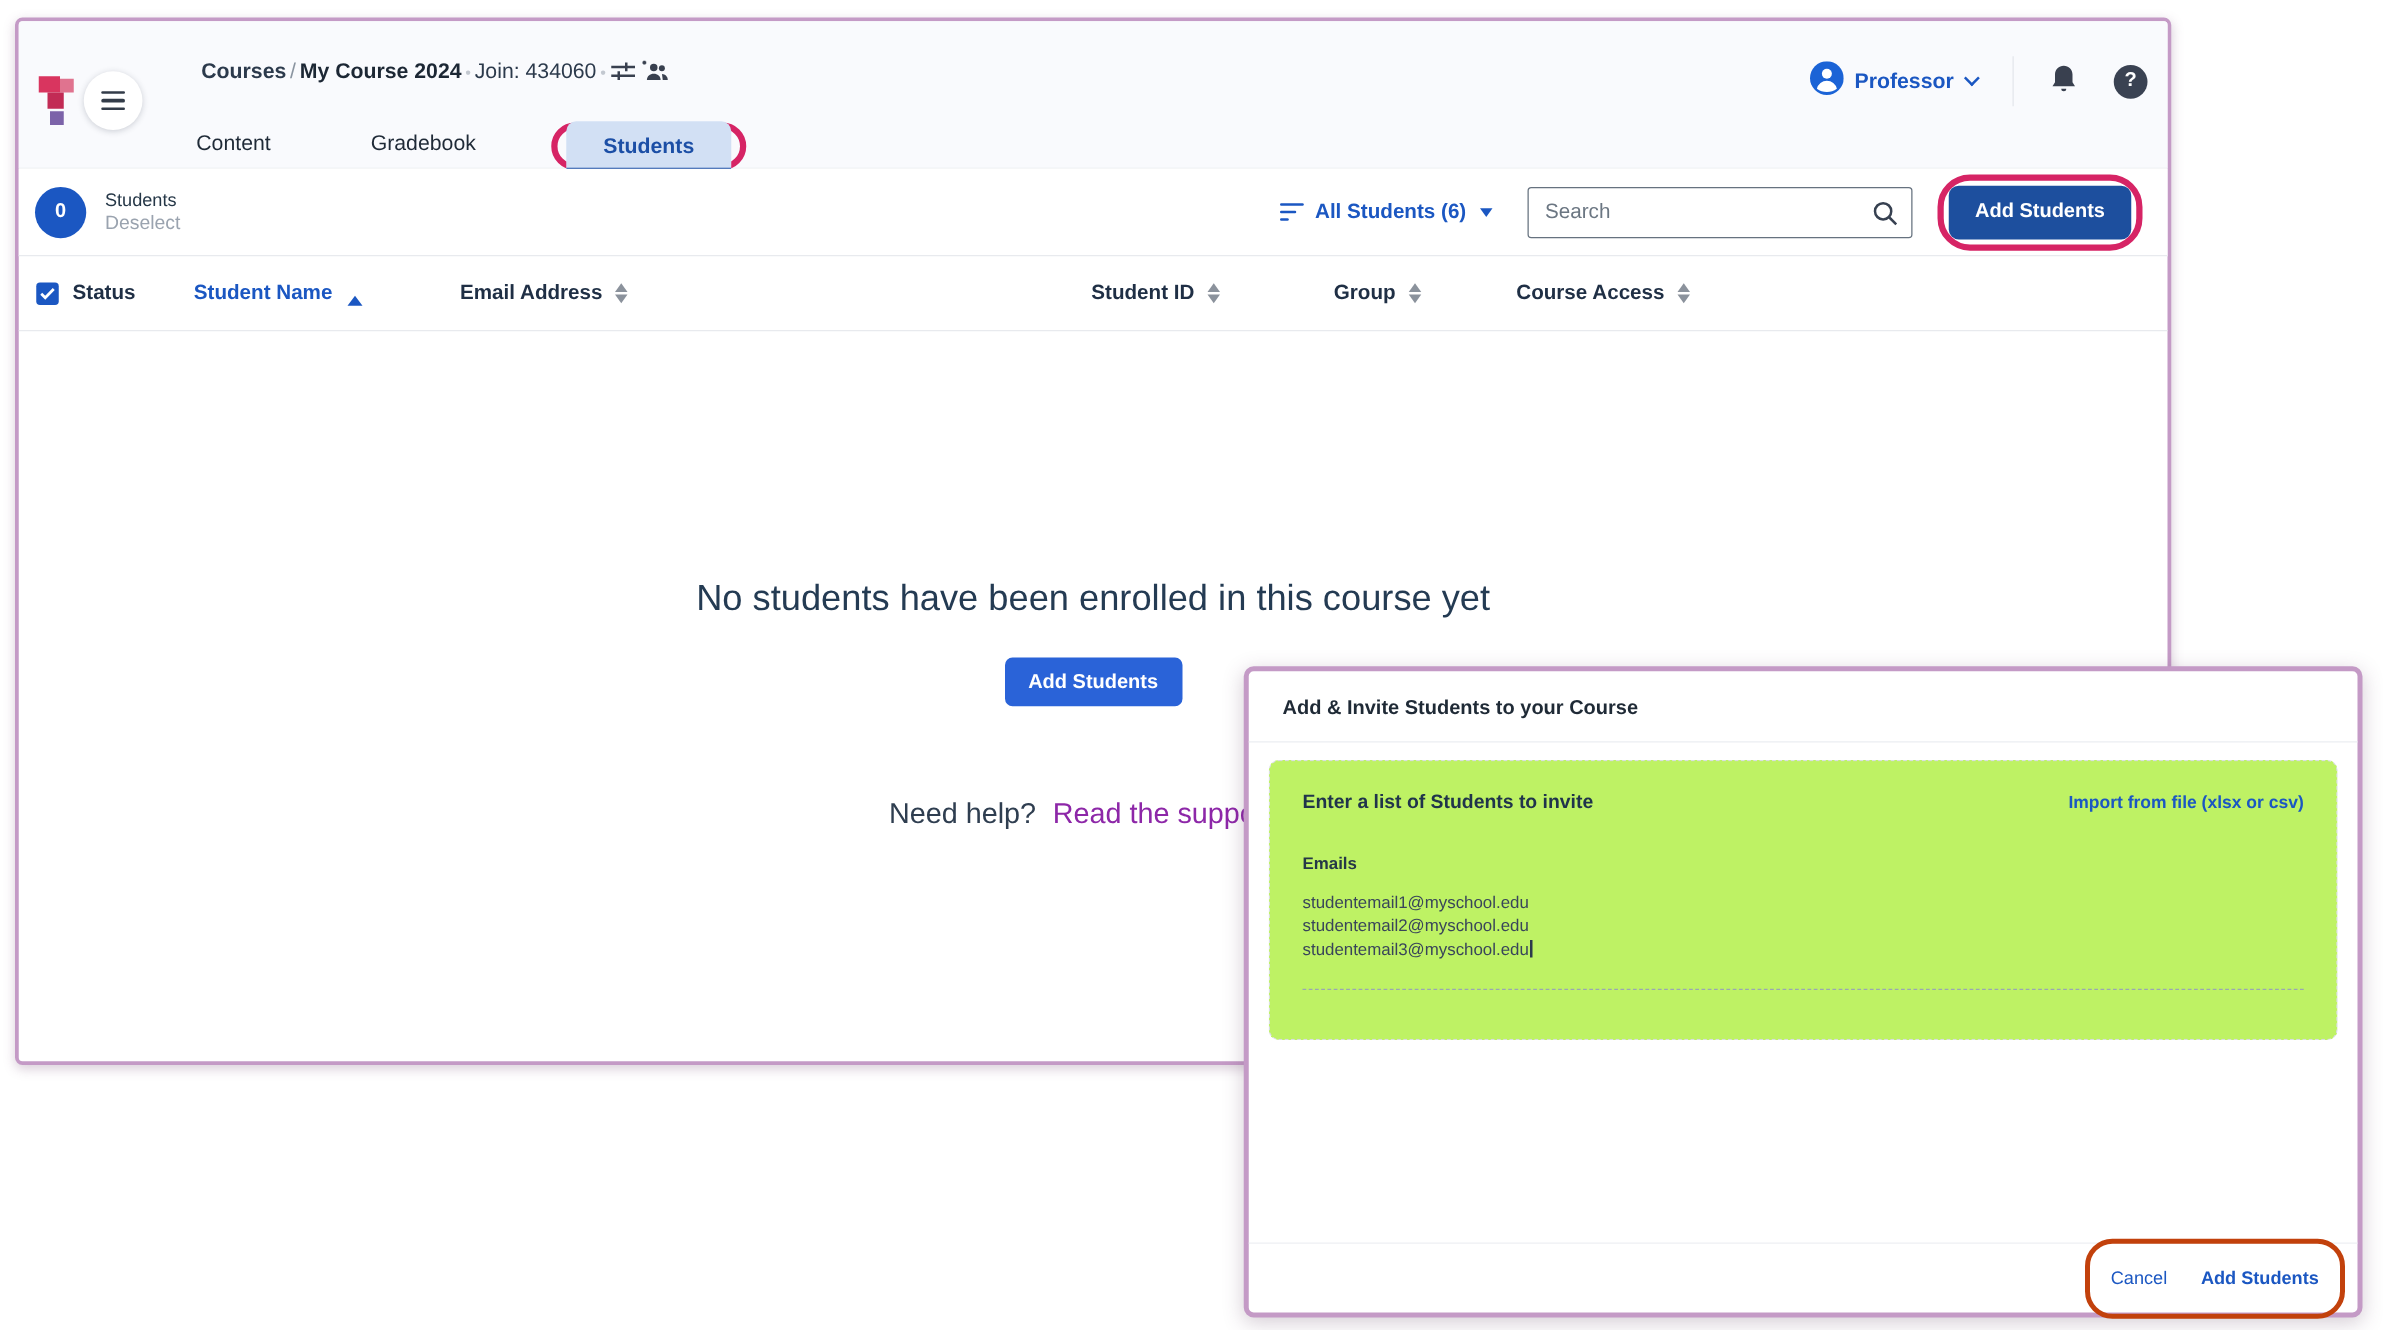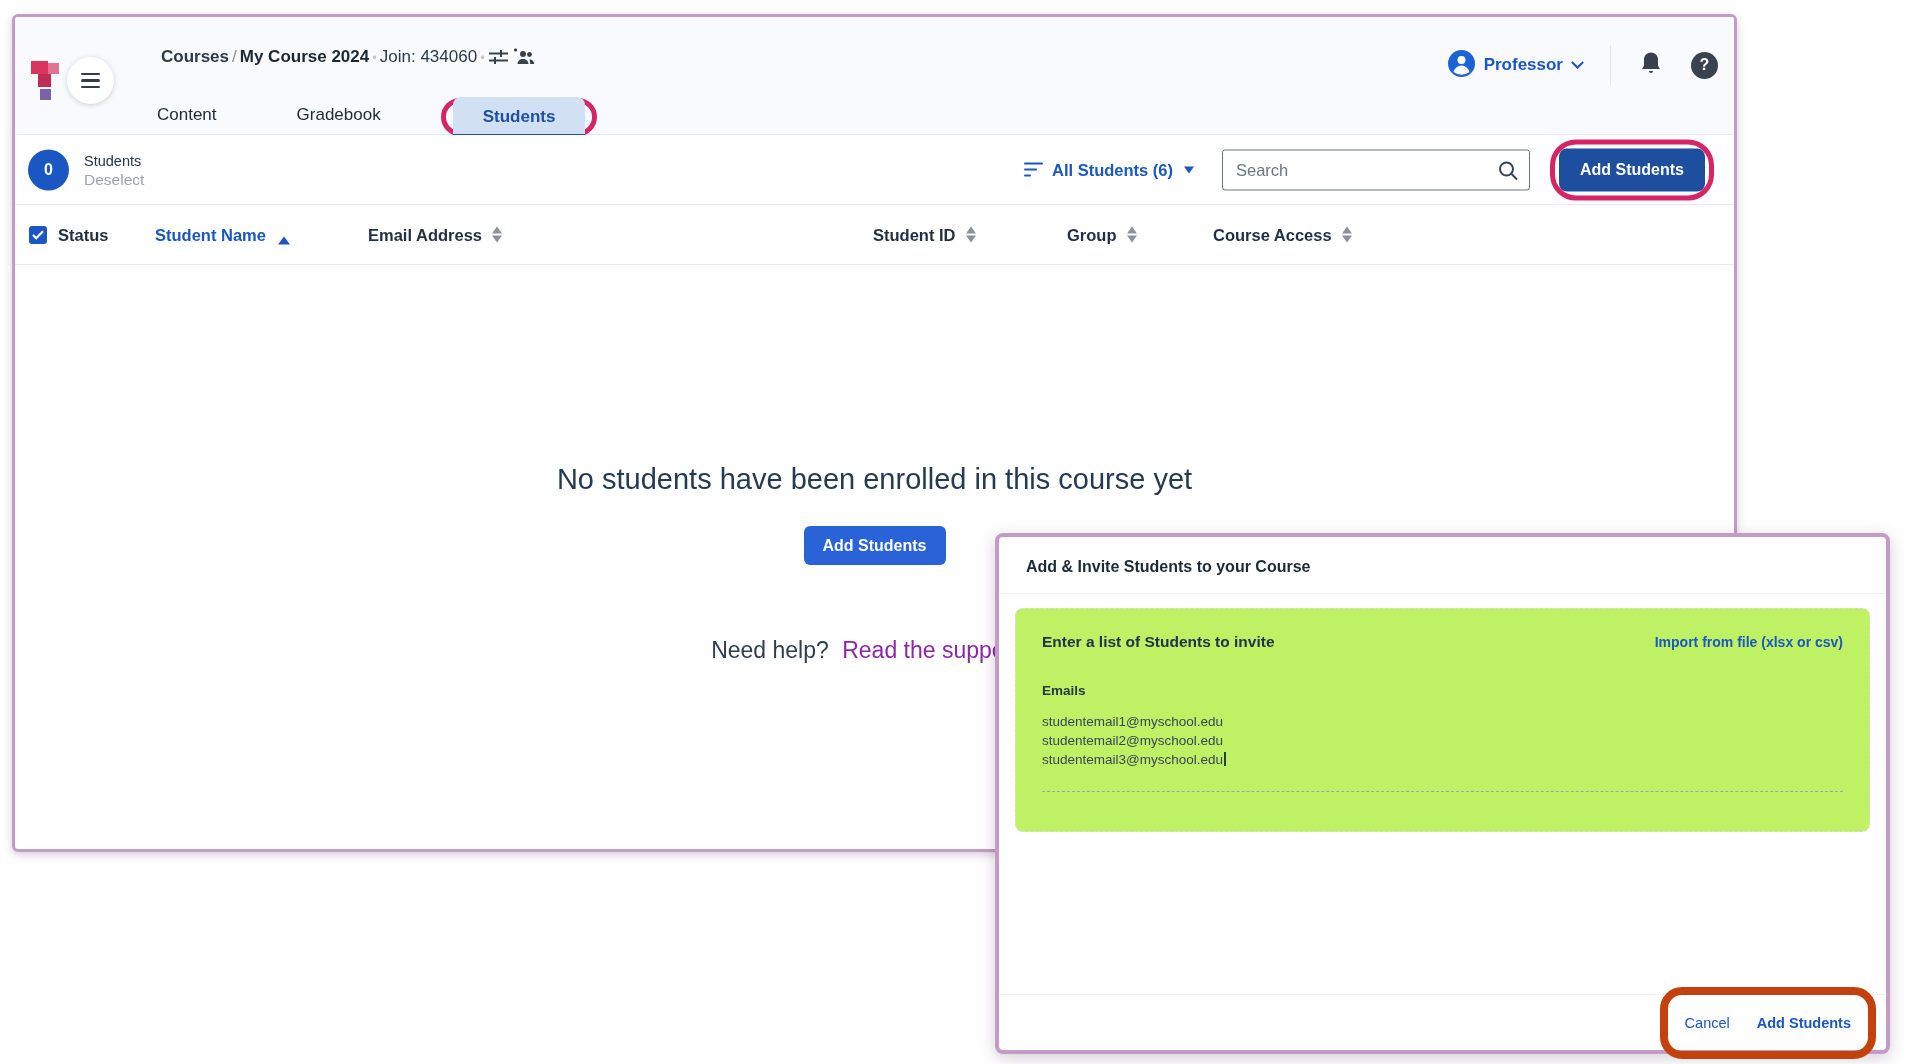--- a/index.html
+++ b/index.html
@@ -114,21 +114,21 @@
   .import-link{ font-size:14px; font-weight:700; color:#1b57c2; cursor:pointer; }
   .emails-label{ margin-top:32px; font-size:13.5px; font-weight:700; color:#253747; }
   .email-lines{ margin-top:14px; cursor:text; }
   .email-line{ font-size:13.5px; color:#39455a; line-height:19px; }
   .text-cursor{ display:inline-block; width:1.5px; height:14px; background:#2c3a4c;
     vertical-align:-2px; margin-left:1px; }
   .email-rule{ margin-top:22px; border-top:1.5px dashed #9aa6b2; }
   .dlg-spacer{ flex:1; }
   .dlg-footer{ border-top:1px solid #eef0f3; height:56px; display:flex; align-items:center;
     justify-content:flex-end; padding-right:10px; }
-  .oval-ring{ display:inline-flex; align-items:center; gap:27px; border:8px solid #c2410c;
+  .oval-ring{ display:inline-flex; align-items:center; gap:27px; border:4px solid #c2410c;
     border-radius:22px; padding:20px 17px; }
   .cancel-link{ color:#1b57c2; font-size:14.5px; font-weight:500; cursor:pointer; }
   .submit-link{ color:#1b57c2; font-size:14.5px; font-weight:700; cursor:pointer; }
 </style>
 </head>
 <body>
 
 <div class="main-window">
 
   <div class="app-header">

